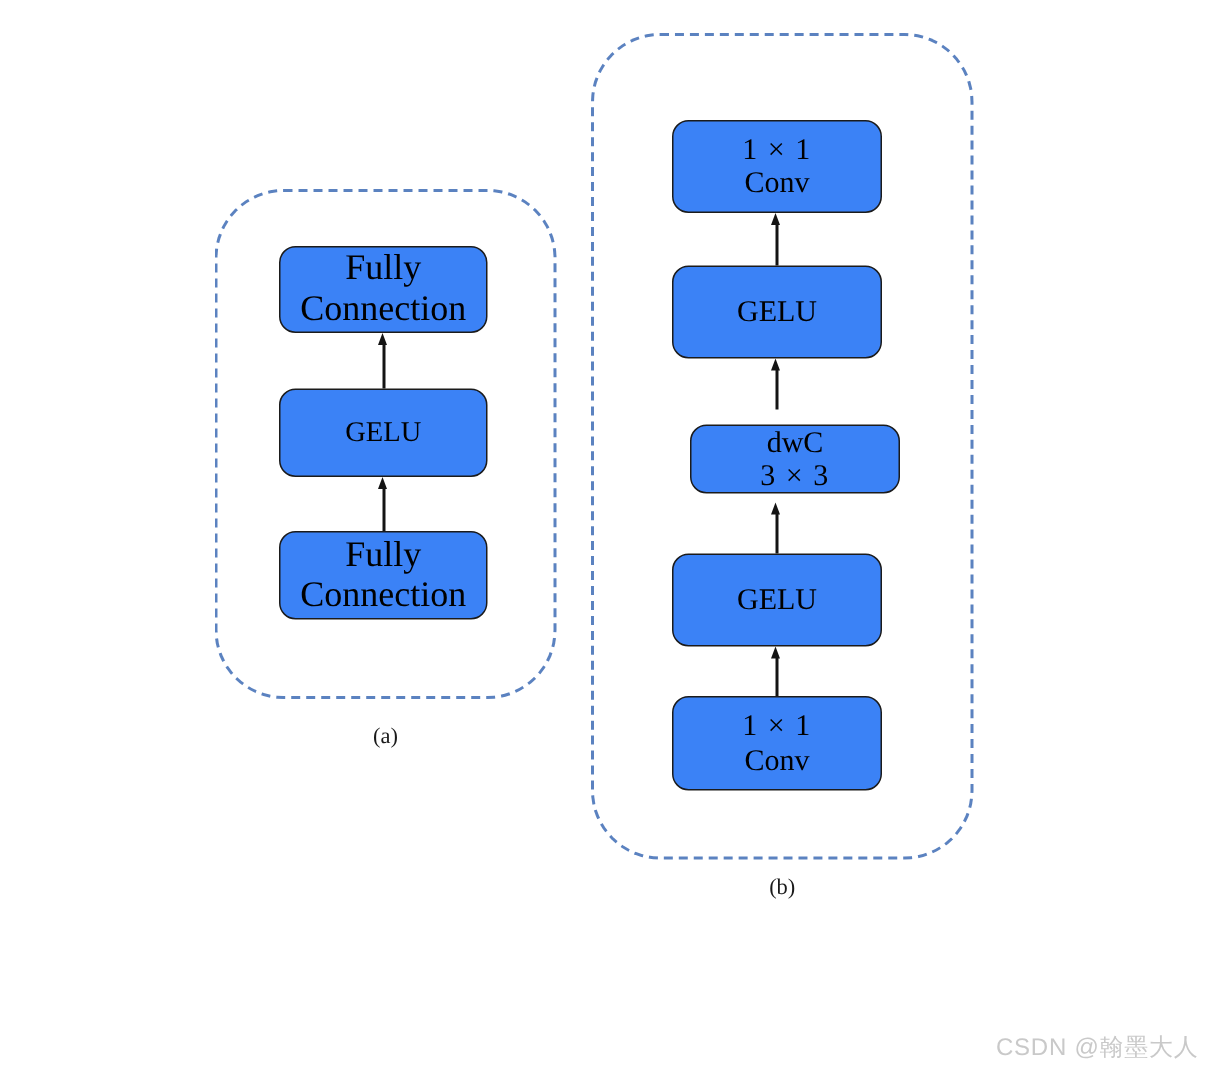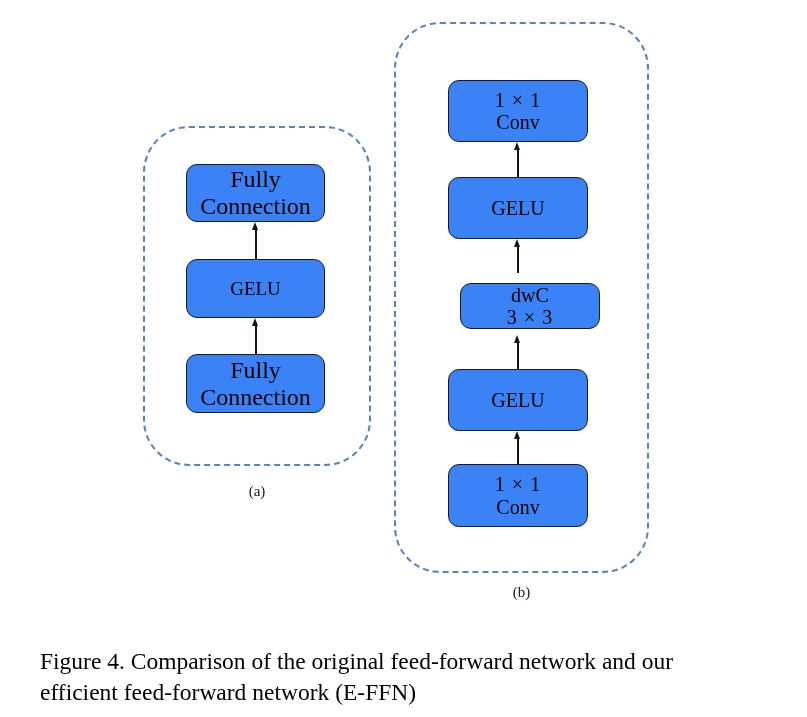--- a/index.html
+++ b/index.html
@@ -229,16 +229,16 @@
     </div>
 
     <div class="flow-box" id="b-box-5">
       <span class="line upright math">1 × 1</span>
       <span class="line italic">Conv</span>
     </div>
   </div>
 
   <div class="sub-caption" id="sublabel-b">(b)</div>
 
-  <div id="figure-caption">Figure 4.  Comparison of the original feed-forward network and our efficient feed-forward network (E-FFN)</div>
-
+
+  <div id="watermark">CSDN @翰墨大人</div>
 
 </div>
 
 </body></html>

